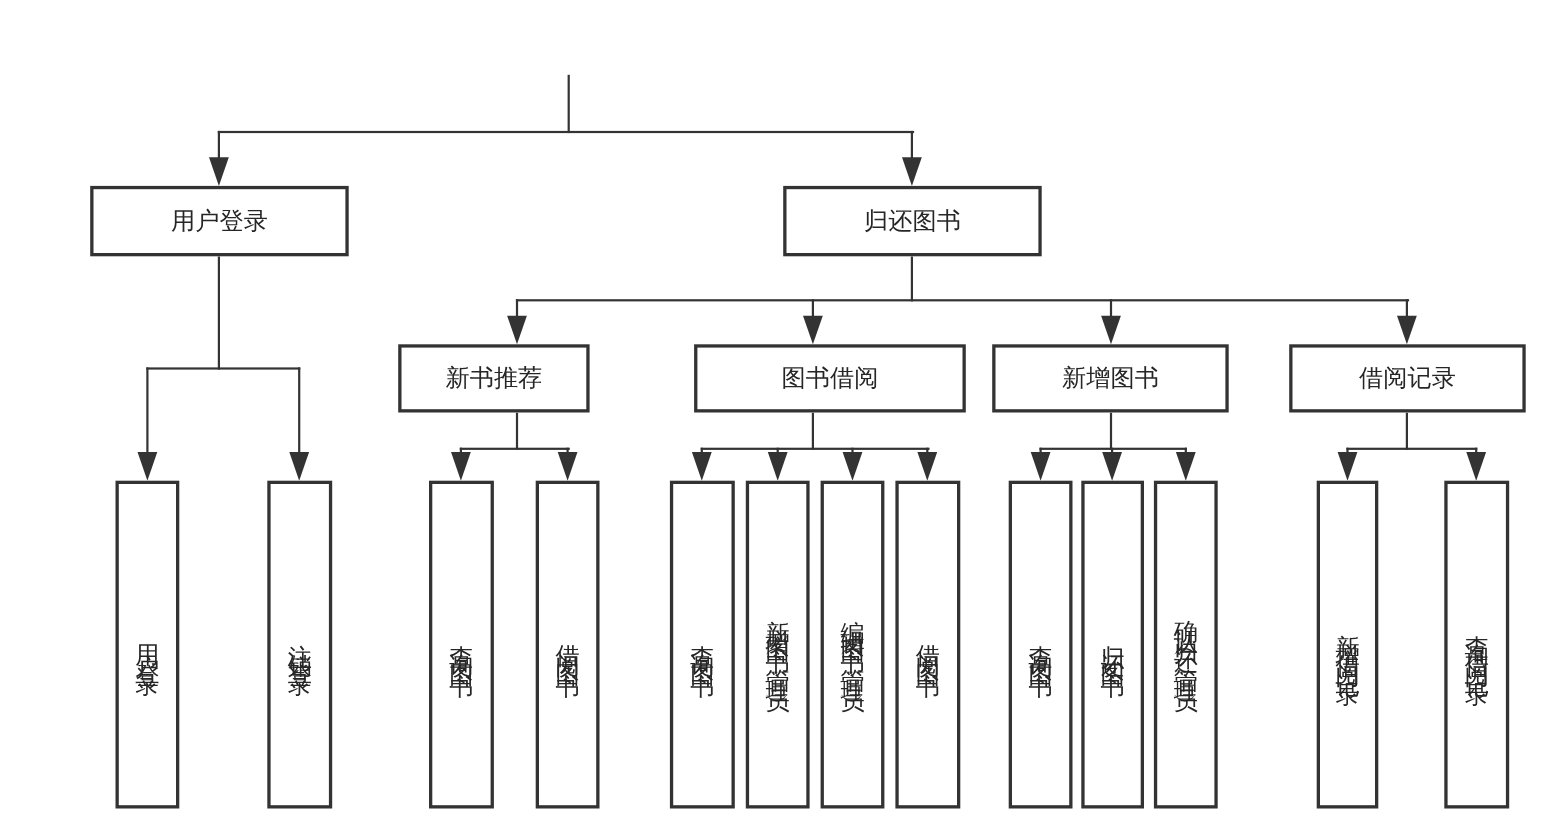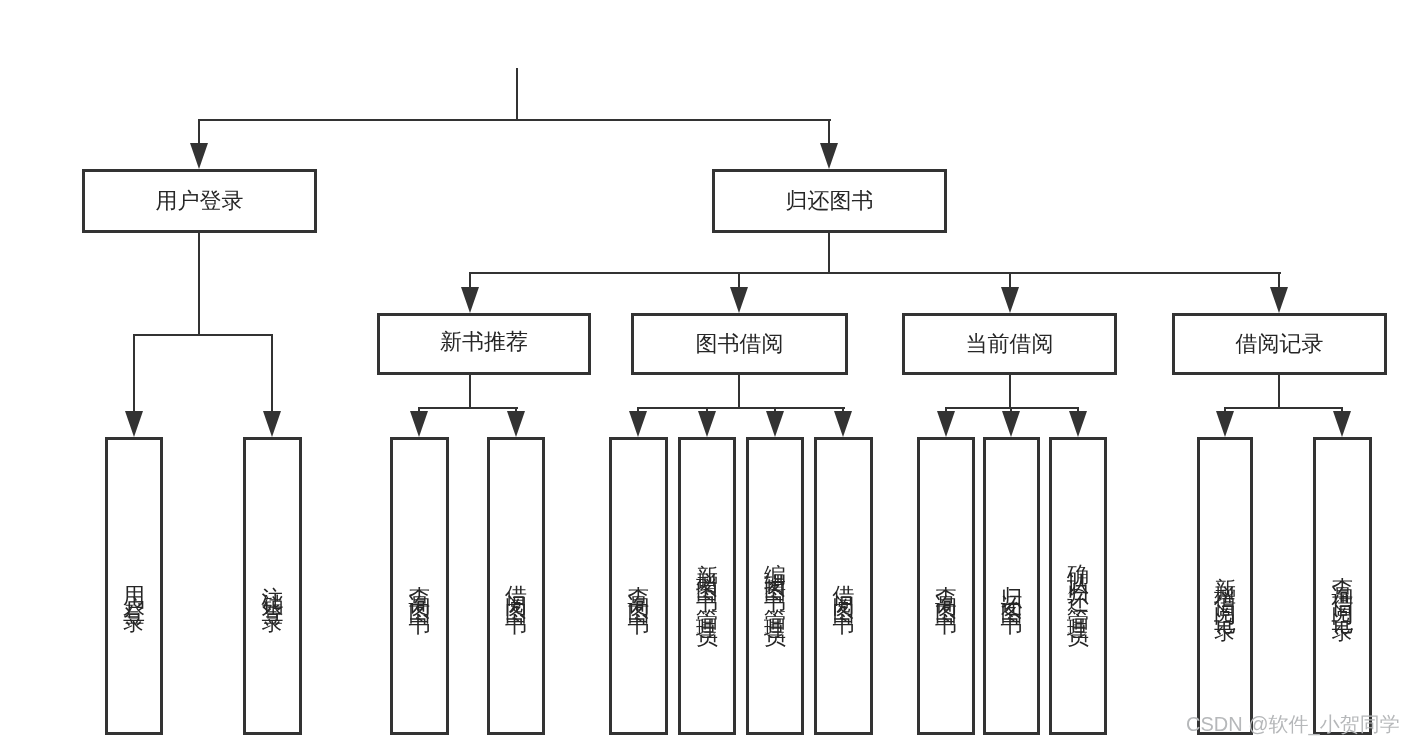--- a/index.html
+++ b/index.html
@@ -55,22 +55,22 @@
     top: 711px;
     font-size: 20px;
     color: var(--watermark);
     white-space: nowrap;
     z-index: 3;
   }
   
   .n-root     { left: 14px;   top: 12px;  width: 1008px; height: 56px; }
   .n-user     { left: 82px;   top: 169px; width: 235px;  height: 64px; }
   .n-mgmt     { left: 712px;  top: 169px; width: 235px;  height: 64px; }
-  .n-new      { left: 377px;  top: 313px; width: 214px;  height: 62px; font-family: Liberation Mono, monospace; }
-  .n-borrow   { left: 631px;  top: 313px; width: 217px;  height: 62px; }
+  .n-new      { left: 362px;  top: 313px; width: 174px;  height: 62px; }
+  .n-borrow   { left: 631px;  top: 313px; width: 247px;  height: 62px; }
   .n-current  { left: 902px;  top: 313px; width: 215px;  height: 62px; }
   .n-records  { left: 1172px; top: 313px; width: 215px;  height: 62px; }
   .lf { top: 437px; width: 58px; height: 298px; }
   .n-a1 { left: 105px; }
   .n-a2 { left: 243px; width: 59px; }
   .n-b1 { left: 390px; width: 59px; }
   .n-b2 { left: 487px; }
   .n-c1 { left: 609px; width: 59px; }
   .n-c2 { left: 678px; }
   .n-c3 { left: 746px; }
@@ -84,21 +84,21 @@
 </head>
 <body>
 
 <div class="canvas">
 
   <div class="box n-user">用户登录</div>
   <div class="box n-mgmt">归还图书</div>
 
   <div class="box n-new">新书推荐</div>
   <div class="box n-borrow">图书借阅</div>
-  <div class="box n-current">当前借阅</div>
+  <div class="box n-current">新增图书</div>
   <div class="box n-records">借阅记录</div>
 
   <div class="vbox lf n-a1">用户登录</div>
   <div class="vbox lf n-a2">注销登录</div>
 
   <div class="vbox lf n-b1">查询图书</div>
   <div class="vbox lf n-b2">借阅图书</div>
 
   <div class="vbox lf n-c1">查询图书</div>
   <div class="vbox lf n-c2">新增图书（管理员）</div>
@@ -164,15 +164,14 @@
   <div class="arrow" style="left:1002px; top:411px;"></div>
   <div class="arrow" style="left:1069px; top:411px;"></div>
 
   <div class="vline" style="left:1278px; top:375px; height:34px;"></div>
   <div class="hline" style="left:1224px; top:407px; width:119px;"></div>
   <div class="vline" style="left:1224px; top:407px; height:16px;"></div>
   <div class="vline" style="left:1341px; top:407px; height:16px;"></div>
   <div class="arrow" style="left:1216px; top:411px;"></div>
   <div class="arrow" style="left:1333px; top:411px;"></div>
 
-  <div class="watermark">CSDN @软件_小贺同学</div>
 
 </div>
 
 </body></html>

